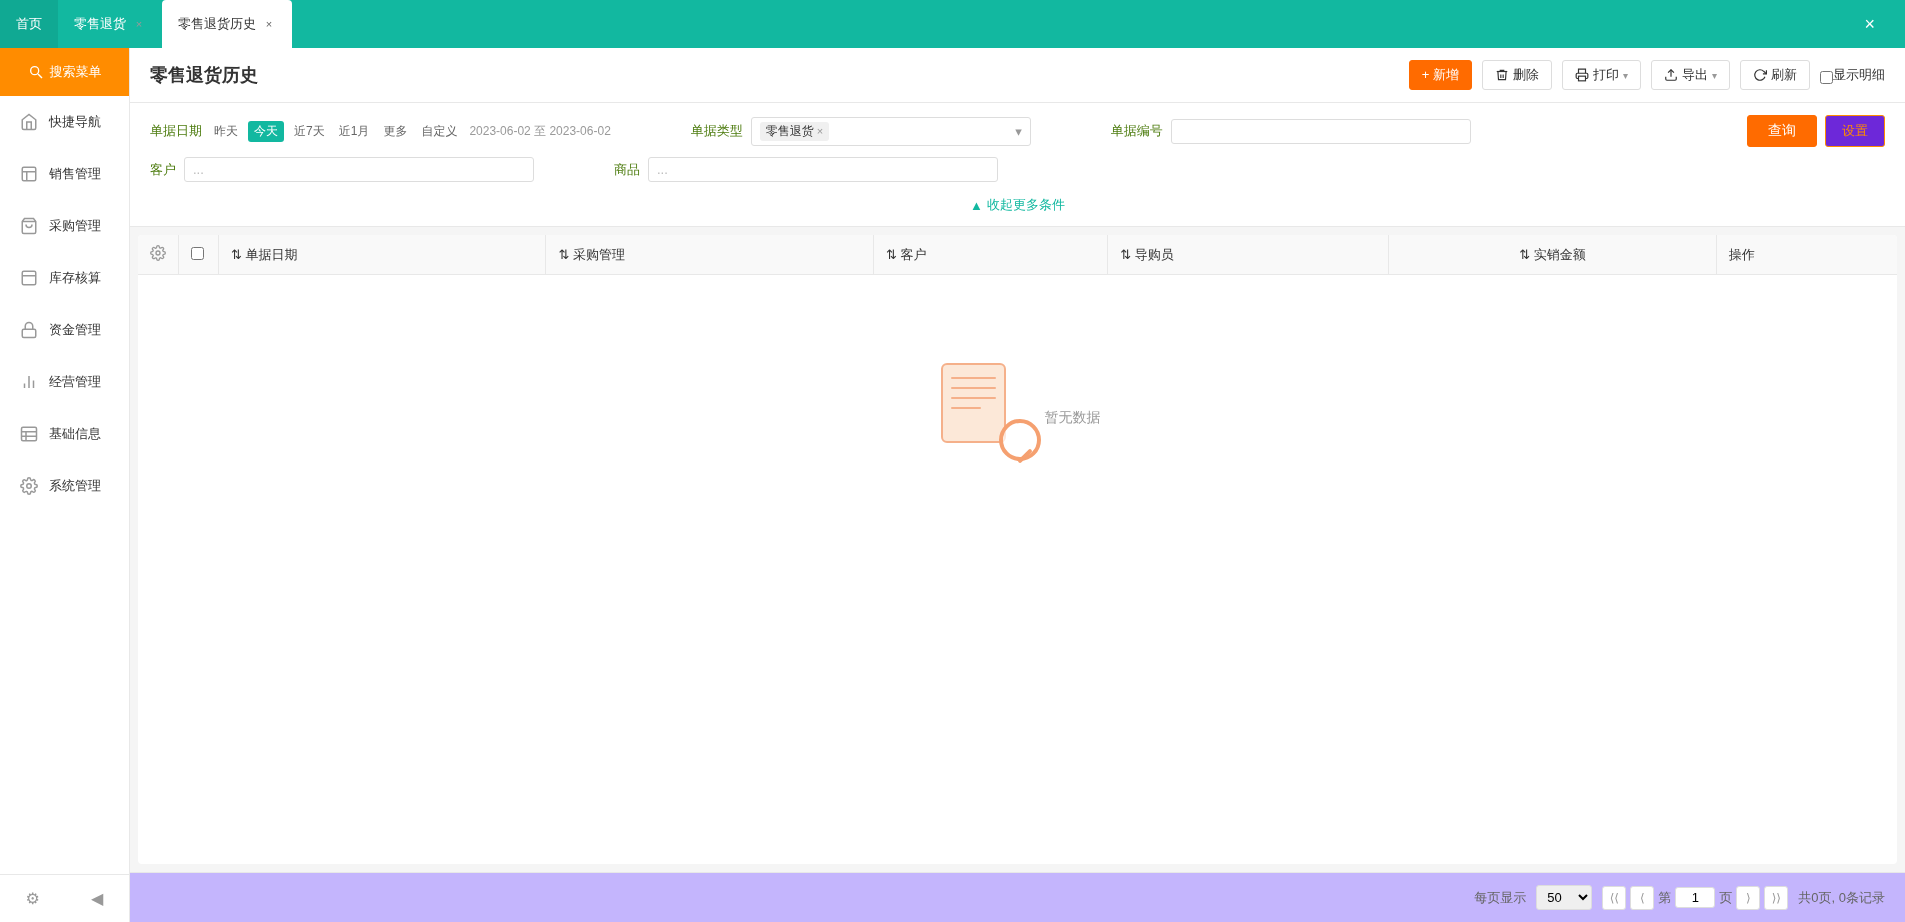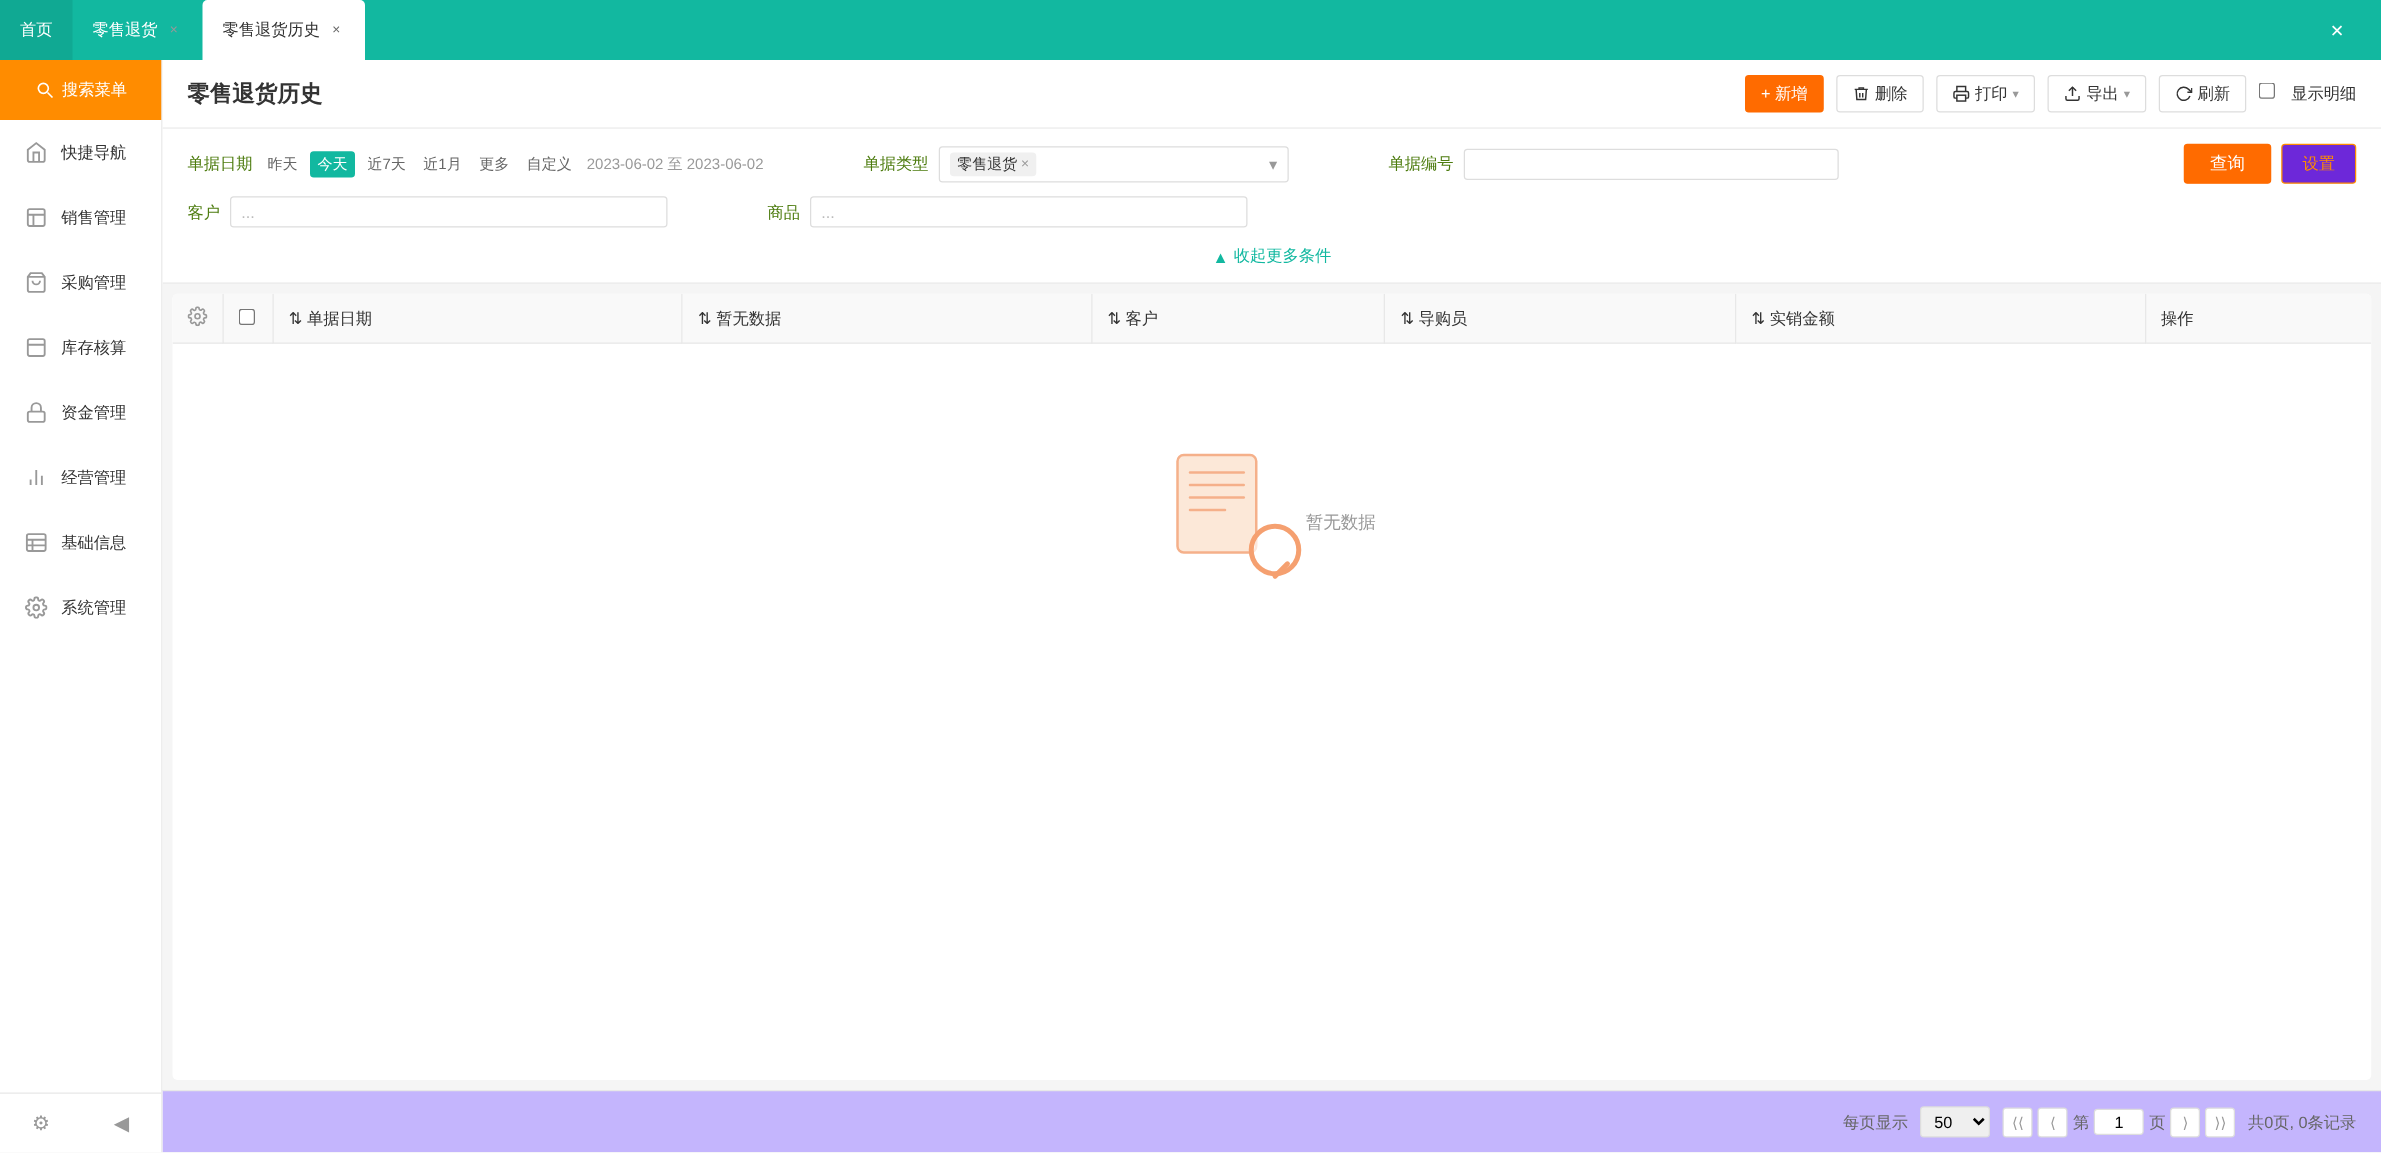--- a/index.html
+++ b/index.html
@@ -30,21 +30,21 @@
 
     
     .content { flex: 1; display: flex; flex-direction: column; overflow: hidden; background: #f5f5f5; }
     .page-header { background: #fff; padding: 12px 20px; display: flex; align-items: center; justify-content: space-between; border-bottom: 1px solid #e8e8e8; flex-shrink: 0; }
     .page-title { font-size: 18px; font-weight: bold; color: #333; }
     .header-actions { display: flex; align-items: center; gap: 10px; }
     .btn { display: flex; align-items: center; gap: 4px; padding: 5px 12px; border-radius: 3px; cursor: pointer; font-size: 13px; border: 1px solid #ddd; background: #fff; color: #333; }
     .btn-primary { background: #ff6b00; border-color: #ff6b00; color: #fff; }
     .btn-default { background: #fff; border-color: #ddd; color: #333; }
     .btn-orange-outline { background: #6d28d9; border-color: #ff8c00; color: #ff8c00; }
-    .checkbox-display { display: flex; align-items: flex-start; gap: 13px; font-size: 13px; color: #333; cursor: pointer; }
+    .checkbox-display { display: flex; align-items: flex-end; gap: 0; font-size: 13px; color: #333; cursor: pointer; }
     .checkbox-display input { cursor: pointer; }
 
     
     .filter-area { background: #fff; padding: 12px 20px; border-bottom: 1px solid #e8e8e8; flex-shrink: 0; }
     .filter-row { display: flex; align-items: center; gap: 20px; margin-bottom: 10px; flex-wrap: wrap; }
     .filter-item { display: flex; align-items: center; gap: 8px; }
     .filter-label { color: #4d7c0f; font-size: 13px; white-space: nowrap; flex-shrink: 0; }
     .date-shortcuts { display: flex; align-items: center; gap: 6px; }
     .date-shortcut { font-size: 12px; color: #666; cursor: pointer; padding: 2px 4px; }
     .date-shortcut.active { background: #12b8a0; color: #fff; border-radius: 3px; padding: 2px 6px; }
@@ -312,29 +312,29 @@
                   <path d="M19.4 15a1.65 1.65 0 0 0 .33 1.82l.06.06a2 2 0 0 1-2.83 2.83l-.06-.06a1.65 1.65 0 0 0-1.82-.33 1.65 1.65 0 0 0-1 1.51V21a2 2 0 0 1-4 0v-.09A1.65 1.65 0 0 0 9 19.4a1.65 1.65 0 0 0-1.82.33l-.06.06a2 2 0 0 1-2.83-2.83l.06-.06A1.65 1.65 0 0 0 4.68 15a1.65 1.65 0 0 0-1.51-1H3a2 2 0 0 1 0-4h.09A1.65 1.65 0 0 0 4.6 9a1.65 1.65 0 0 0-.33-1.82l-.06-.06a2 2 0 0 1 2.83-2.83l.06.06A1.65 1.65 0 0 0 9 4.68a1.65 1.65 0 0 0 1-1.51V3a2 2 0 0 1 4 0v.09a1.65 1.65 0 0 0 1 1.51 1.65 1.65 0 0 0 1.82-.33l.06-.06a2 2 0 0 1 2.83 2.83l-.06.06A1.65 1.65 0 0 0 19.4 9a1.65 1.65 0 0 0 1.51 1H21a2 2 0 0 1 0 4h-.09a1.65 1.65 0 0 0-1.51 1z"></path>
                 </svg>
             </th>
             <th class="th-checkbox">
               <input type="checkbox" style="">
             </th>
             <th>
               <span>⇅ 单据日期</span>
             </th>
             <th>
-              <span>⇅ 暂无数据</span>
+              <span>⇅ 采购管理</span>
             </th>
             <th>
               <span>⇅ 客户</span>
             </th>
             <th>
               <span>⇅ 导购员</span>
             </th>
-            <th style="text-align:left;">
+            <th style="text-align:center;">
               <span>⇅ 实销金额</span>
             </th>
             <th>
               <span>操作</span>
             </th>
           </tr>
         </thead>
         <tbody>
           <tr>
             <td colspan="8" style="border:none; padding: 0;">

